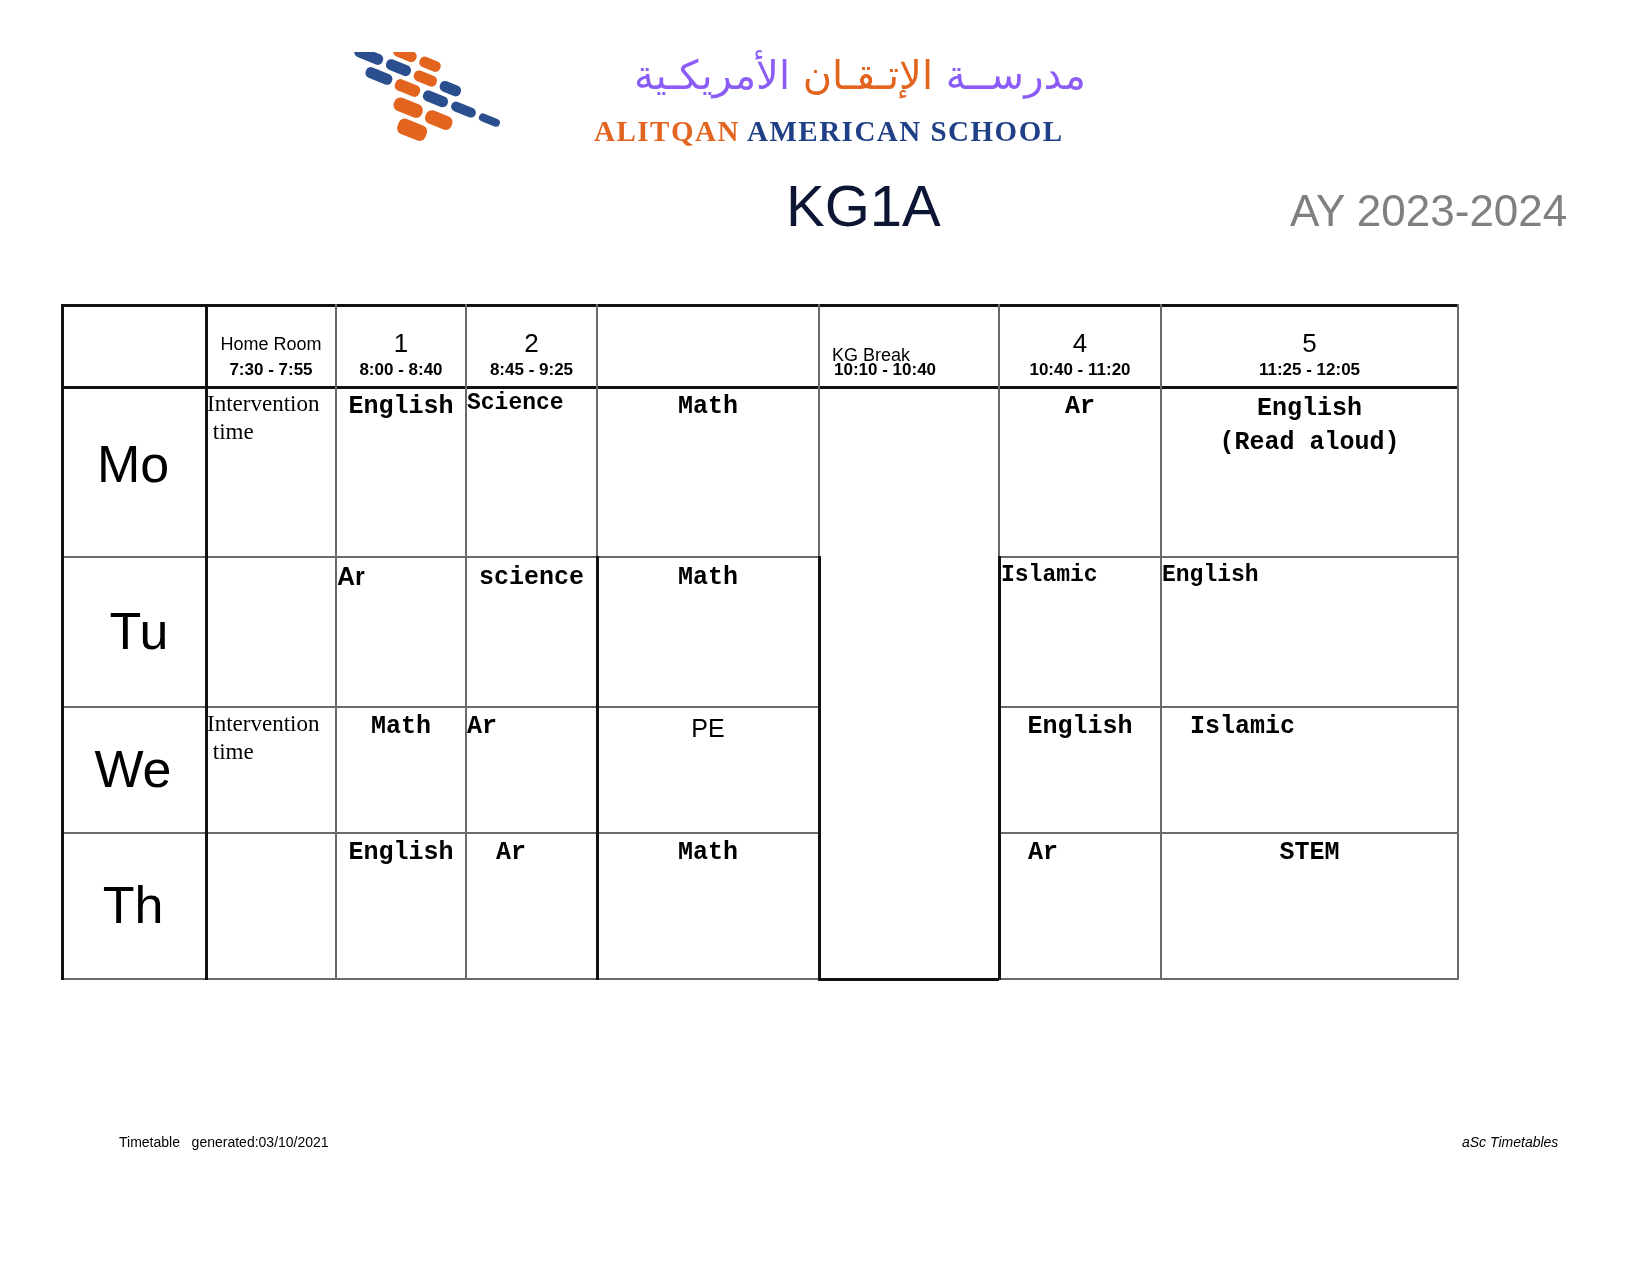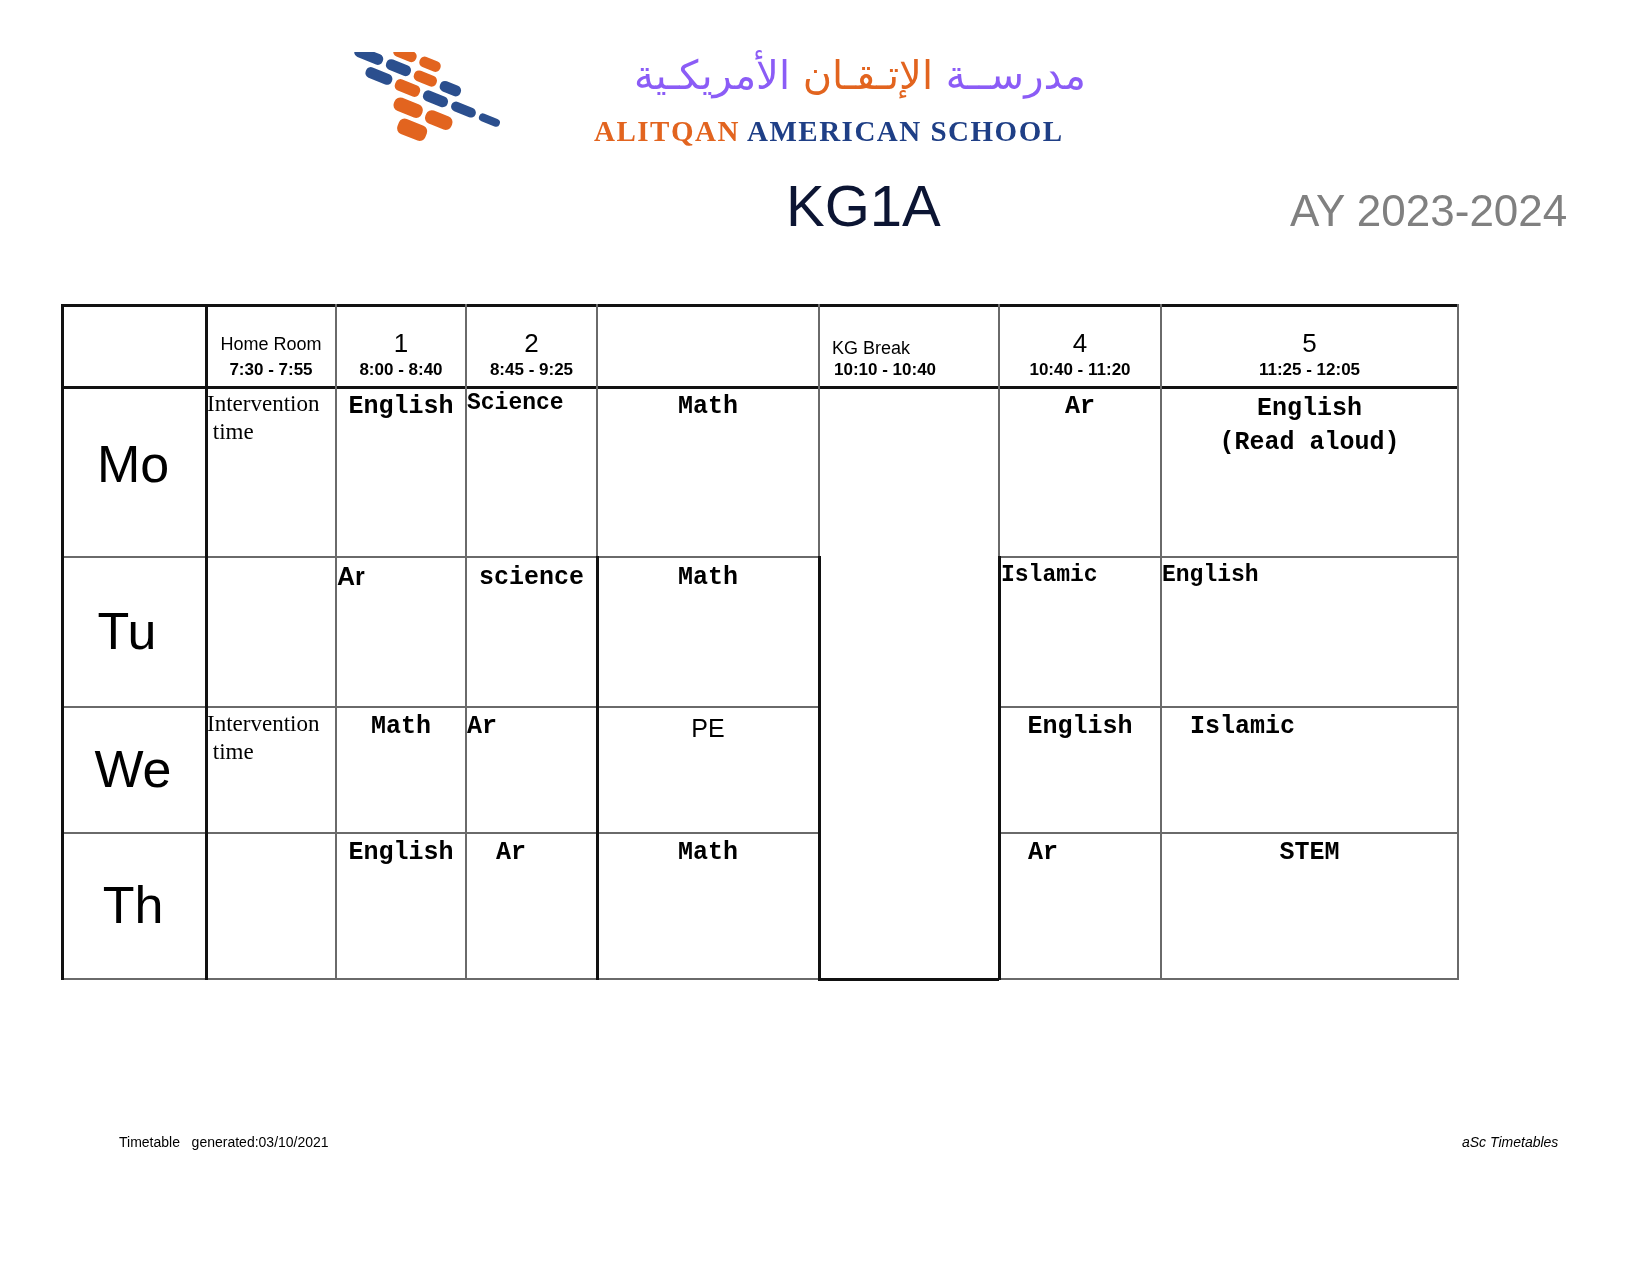--- a/index.html
+++ b/index.html
@@ -104,34 +104,34 @@
   </div>
   <div class="cell" style="left:276px;top:0;width:128px;height:82px;">
     <div class="hdr-top" style="top:24px;font-size:26px;">1</div>
     <div class="hdr-time">8:00 - 8:40</div>
   </div>
   <div class="cell" style="left:406px;top:0;width:129px;height:82px;">
     <div class="hdr-top" style="top:24px;font-size:26px;">2</div>
     <div class="hdr-time">8:45 - 9:25</div>
   </div>
   <div class="cell" style="left:759px;top:0;width:178px;height:82px;">
-    <div class="hdr-top" style="top:34px;font-size:18px;text-align:left;left:12px;">KG Break</div>
+    <div class="hdr-top" style="top:41px;font-size:18px;text-align:left;left:12px;">KG Break</div>
     <div class="hdr-time" style="text-align:left;left:14px;">10:10 - 10:40</div>
   </div>
   <div class="cell" style="left:939px;top:0;width:160px;height:82px;">
     <div class="hdr-top" style="top:24px;font-size:26px;">4</div>
     <div class="hdr-time">10:40 - 11:20</div>
   </div>
   <div class="cell" style="left:1101px;top:0;width:295px;height:82px;">
     <div class="hdr-top" style="top:24px;font-size:26px;">5</div>
     <div class="hdr-time">11:25 - 12:05</div>
   </div>
 
   <div class="day" style="left:0;width:144px;top:130px;">Mo</div>
-  <div class="day" style="left:0;width:132px;top:297px;">Tu</div>
+  <div class="day" style="left:0;width:132px;top:297px;padding-left:12px;">Tu</div>
   <div class="day" style="left:0;width:144px;top:435px;">We</div>
   <div class="day" style="left:0;width:144px;top:571px;">Th</div>
 
   <div class="cell serif" style="left:146px;top:86px;width:128px;white-space:pre;">Intervention
  time</div>
   <div class="cell serif-b" style="left:276px;top:88px;width:128px;text-align:center;">English</div>
   <div class="cell serif-b" style="left:406px;top:86px;width:129px;font-size:23px;">Science</div>
   <div class="cell serif-b" style="left:537px;top:88px;width:220px;text-align:center;">Math</div>
   <div class="cell serif-b" style="left:939px;top:88px;width:160px;text-align:center;">Ar</div>
   <div class="cell serif-b" style="left:1101px;top:88px;width:295px;text-align:center;white-space:pre;line-height:34px;">English

